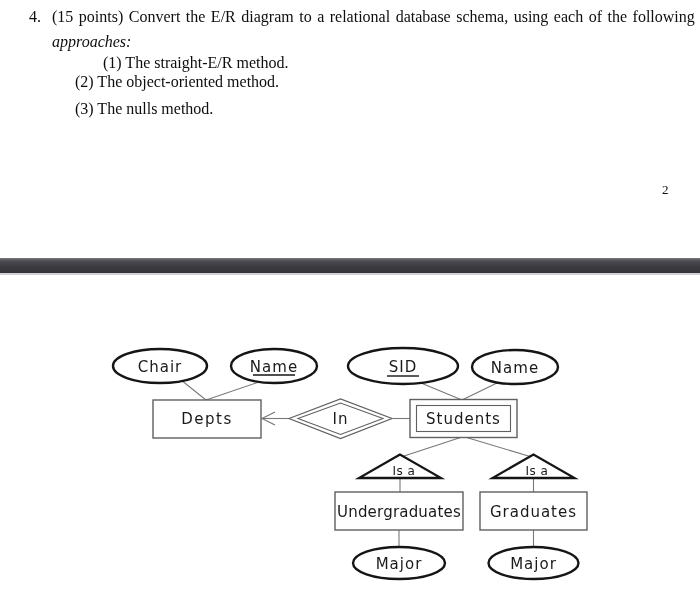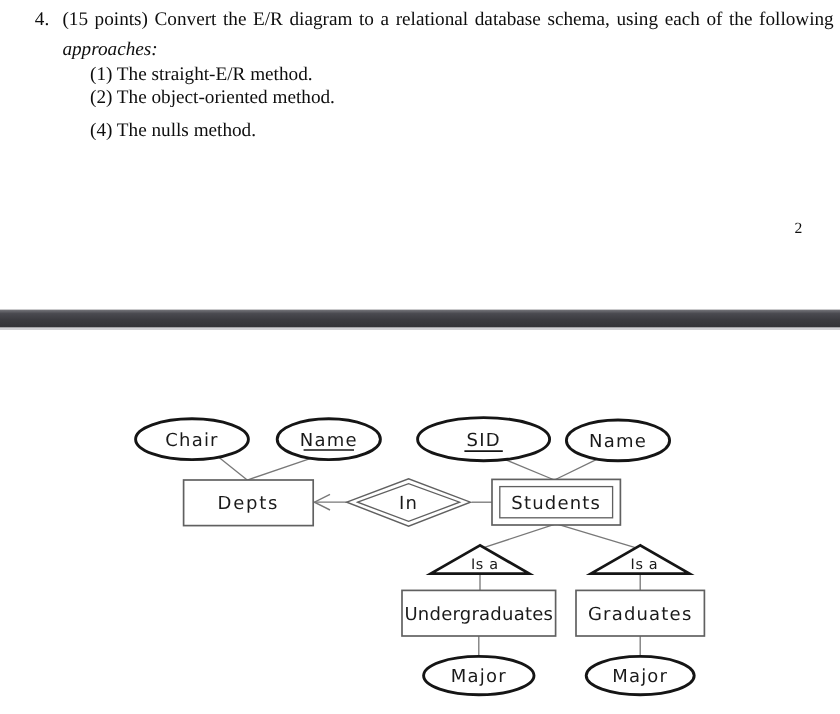--- a/index.html
+++ b/index.html
@@ -22,21 +22,21 @@
     white-space:nowrap;word-spacing:1.5px;text-align:right;
   }
   .q-line2{
     position:absolute;left:52px;top:31px;
     font-size:16px;line-height:22px;font-style:italic;
   }
   .q-item{
     position:absolute;left:75px;
     font-size:16px;line-height:22px;
   }
-  .q-item-1{top:52px;}
+  .q-item-1{top:52px;margin-left:28px;}
   .q-item-2{top:71px;text-align:center;}
   .q-item-3{top:98px;}
   .page-num{
     position:absolute;left:662px;top:182px;
     font-size:13px;
   }
   
   .separator{
     position:absolute;left:0;top:258px;width:700px;height:15px;
     background:linear-gradient(#77777c 0%, #4a4a50 22%, #3c3c41 55%, #333338 100%);
@@ -71,21 +71,21 @@
 </head>
 <body>
 
 <div class="page">
 
   <div class="q-num">4.</div>
   <div class="q-line1">(15 points) Convert the E/R diagram to a relational database schema, using each of the following</div>
   <div class="q-line2">approaches:</div>
   <div class="q-item q-item-1">(1) The straight-E/R method.</div>
   <div class="q-item q-item-2">(2) The object-oriented method.</div>
-  <div class="q-item q-item-3">(4) The nulls method.</div>
+  <div class="q-item q-item-3">(3) The nulls method.</div>
 
   <div class="page-num">2</div>
 
   <div class="separator"></div>
 
   <svg class="diagram" viewBox="0 0 700 595" aria-hidden="true">
 
     <line class="conn" x1="181" y1="380" x2="206" y2="400"></line>
     <line class="conn" x1="262" y1="381" x2="206" y2="400"></line>
     <line class="conn" x1="421" y1="383" x2="462" y2="400"></line>

